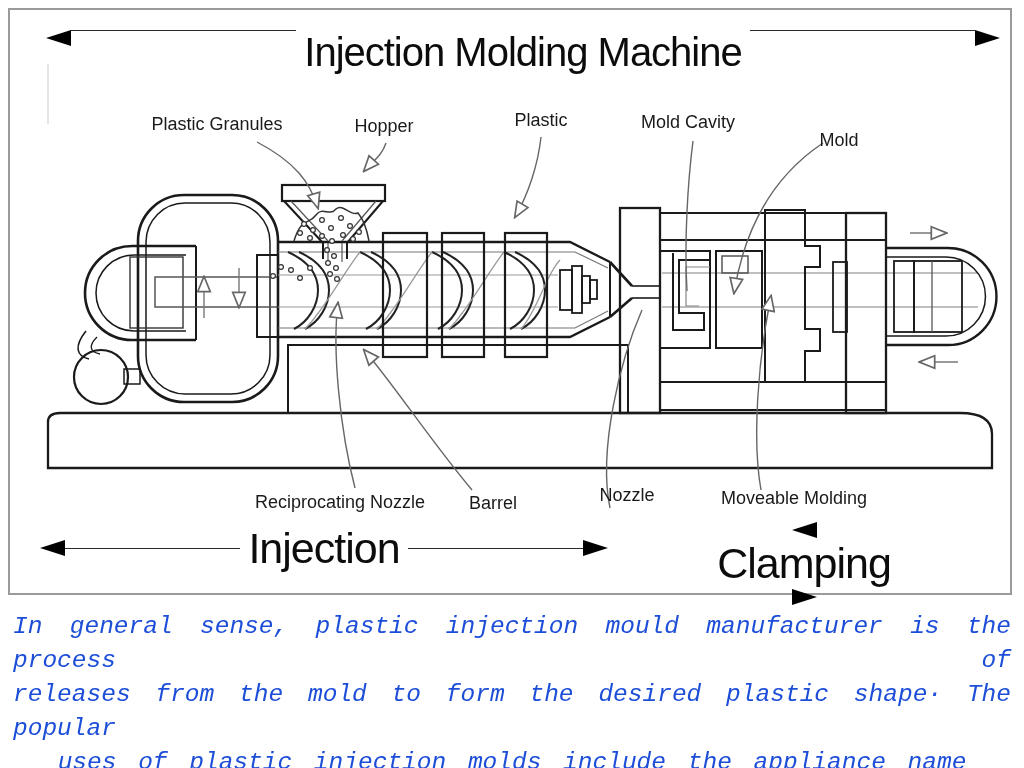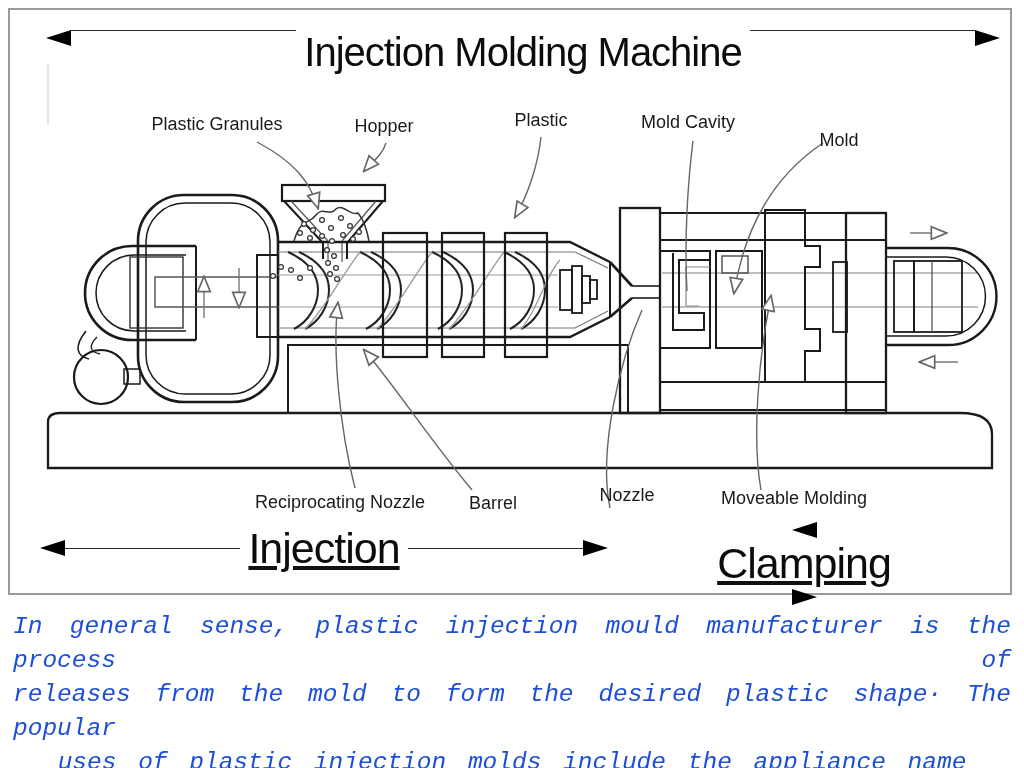--- a/index.html
+++ b/index.html
@@ -17,21 +17,21 @@
          border-right:25px solid #000;}
   .arr-r{width:0;height:0;border-top:8px solid transparent;border-bottom:8px solid transparent;
          border-left:25px solid #000;}
   .title-text{font-size:40px;letter-spacing:-1px;color:#0c0c0c;margin:0 8px;white-space:nowrap;}
 
   
   .lbl{position:absolute;transform:translateX(-50%);font-size:18px;color:#1a1a1a;
        white-space:nowrap;}
 
   
-  .span-row{position:absolute;top:512px;height:52px;display:flex;align-items:center;text-decoration:underline;}
+  .span-row{position:absolute;top:512px;height:52px;display:flex;align-items:center;}
   .span-text{font-size:43px;letter-spacing:-1px;color:#0c0c0c;margin:0 8px;white-space:nowrap;}
   .sline{flex:1;height:0;border-top:1.7px solid #2a2a2a;}
 
   
   .caption{position:absolute;left:13px;top:610px;width:998px;
            font-family:Liberation Mono, monospace;font-style:italic;
            font-size:24.5px;color:#1d4ed8;}
   .cap-line{line-height:34px;text-align:justify;text-align-last:justify;}
   .cap-line.last{text-align:center;text-align-last:left;word-spacing:7px;}
 </style>

